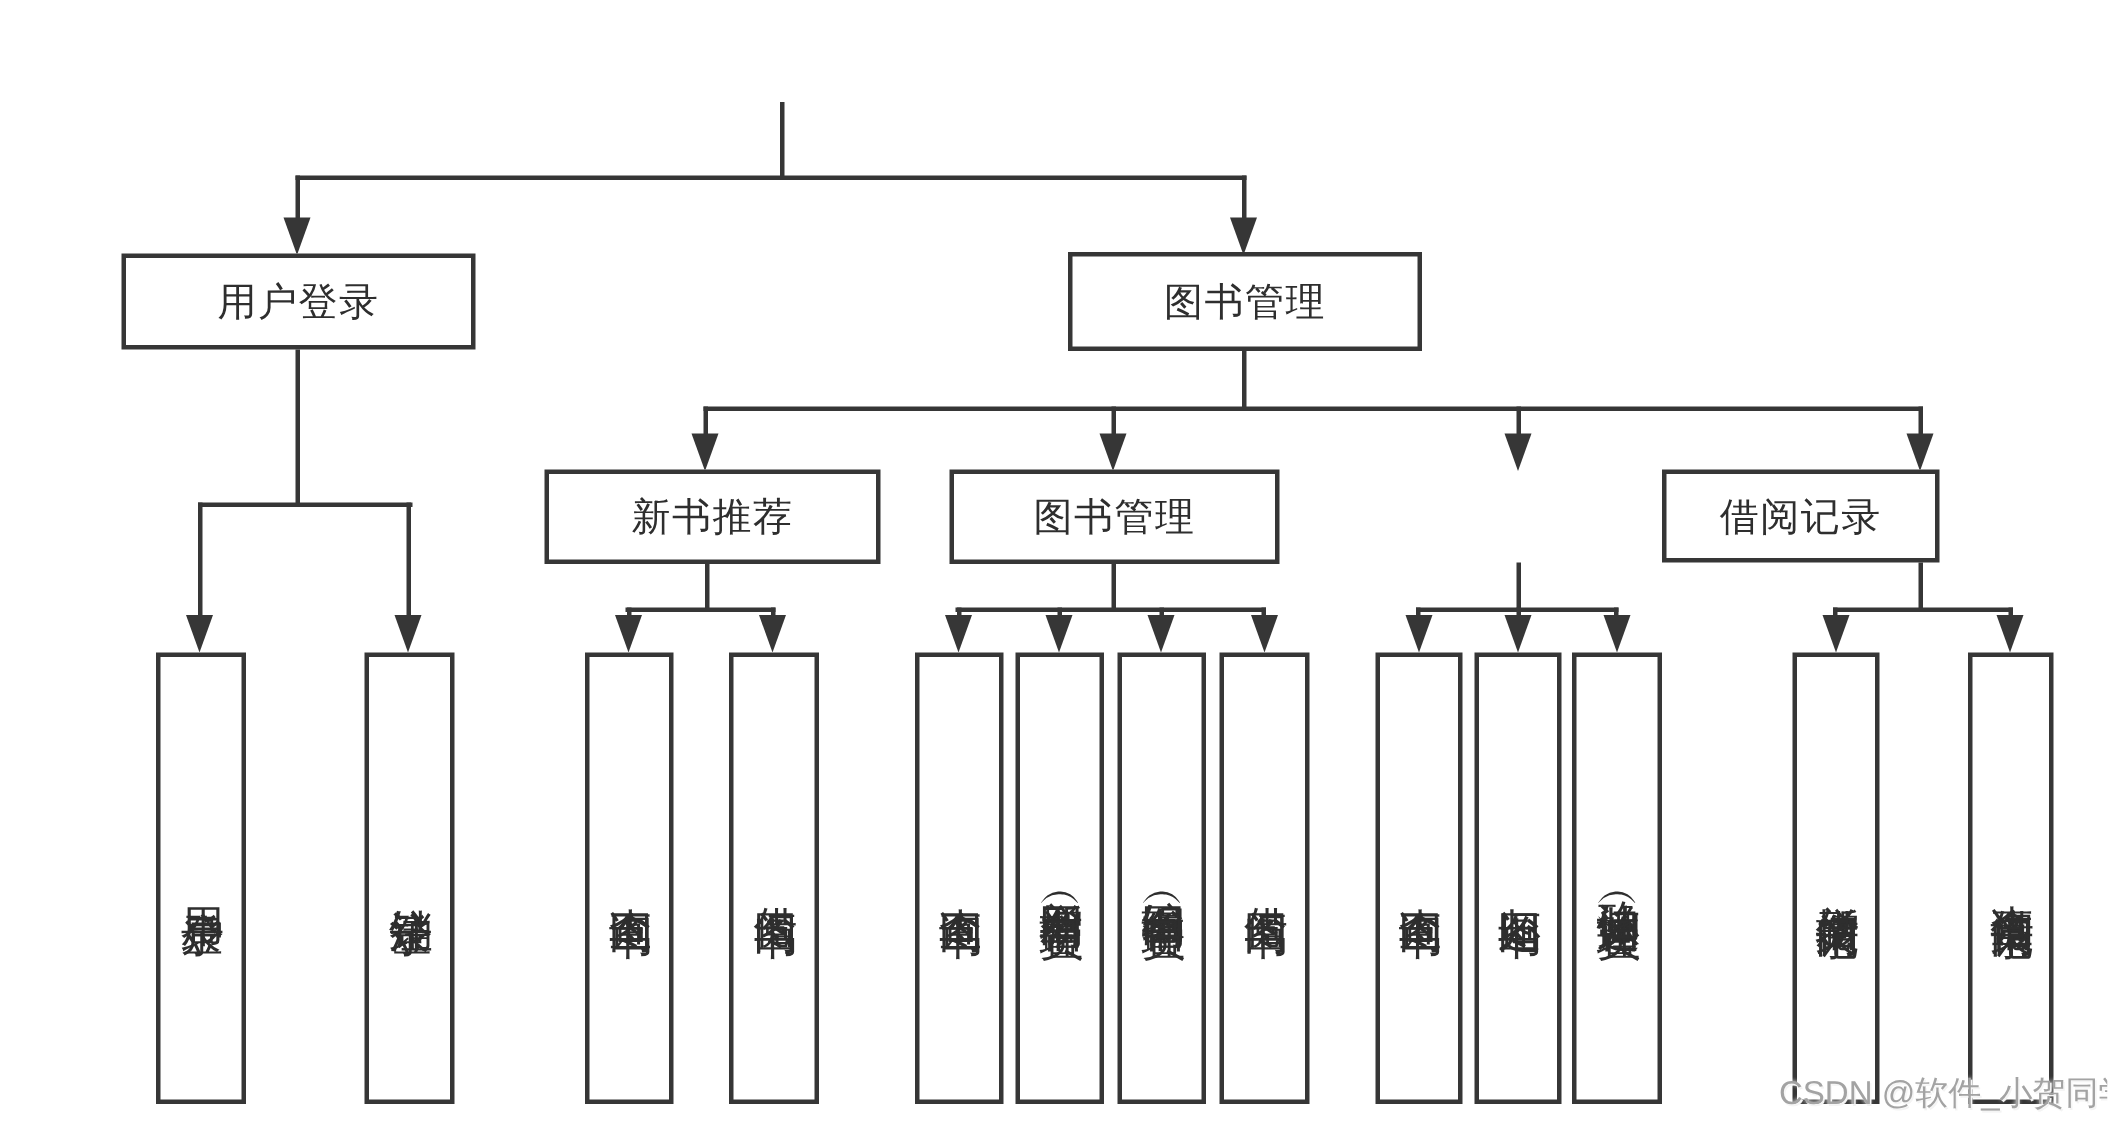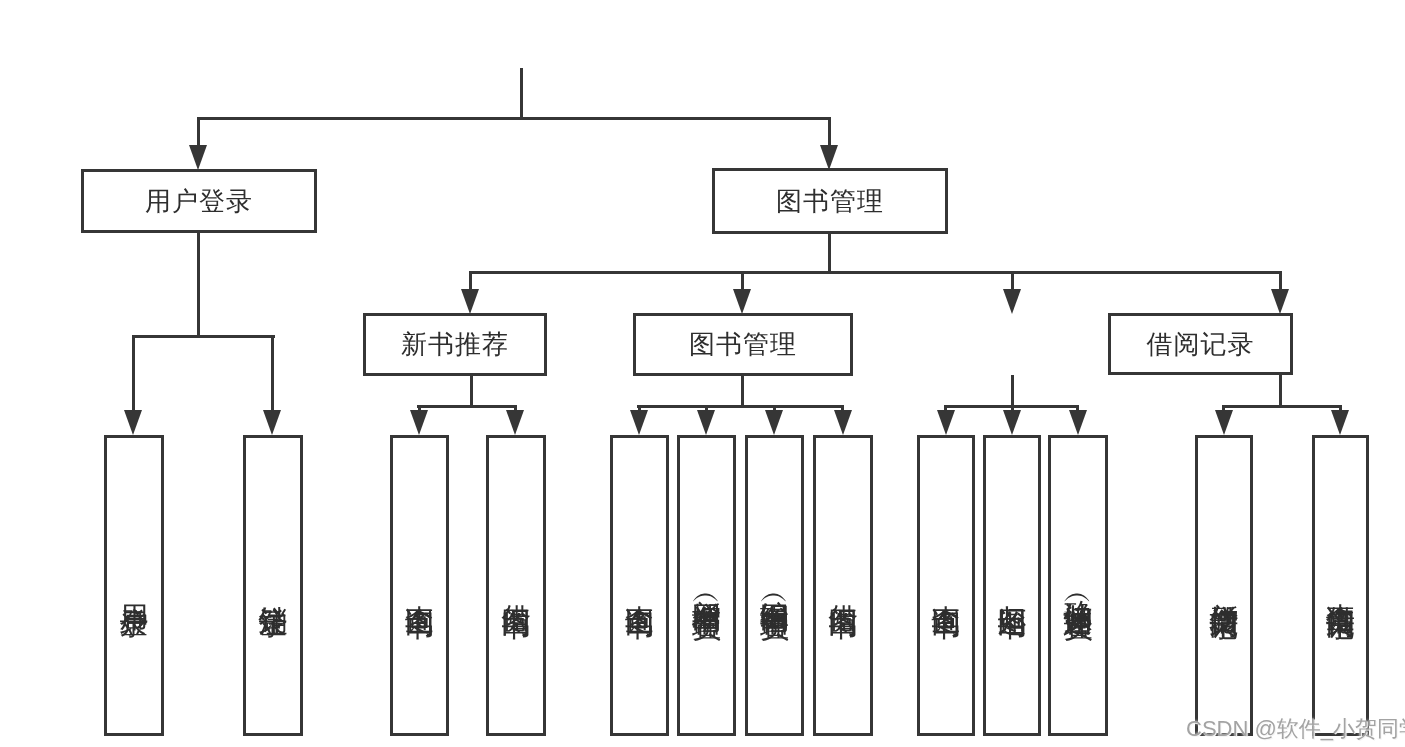--- a/index.html
+++ b/index.html
@@ -93,21 +93,21 @@
   <div class="arrow" style="left:1331px;top:410px"></div>
 
 
   <div class="node" style="left:81px;top:169px;width:236px;height:64px">
     <span>用户登录</span>
   </div>
   <div class="node" style="left:712px;top:168px;width:236px;height:66px">
     <span>图书管理</span>
   </div>
 
-  <div class="node" style="left:363px;top:313px;width:184px;height:63px">
+  <div class="node" style="left:363px;top:313px;width:224px;height:63px">
     <span>新书推荐</span>
   </div>
   <div class="node" style="left:633px;top:313px;width:220px;height:63px">
     <span>图书管理</span>
   </div>
   <div class="node" style="left:1108px;top:313px;width:185px;height:62px">
     <span>借阅记录</span>
   </div>
 
   <div class="node leaf" style="left:104px;top:435px;width:60px;height:301px">

